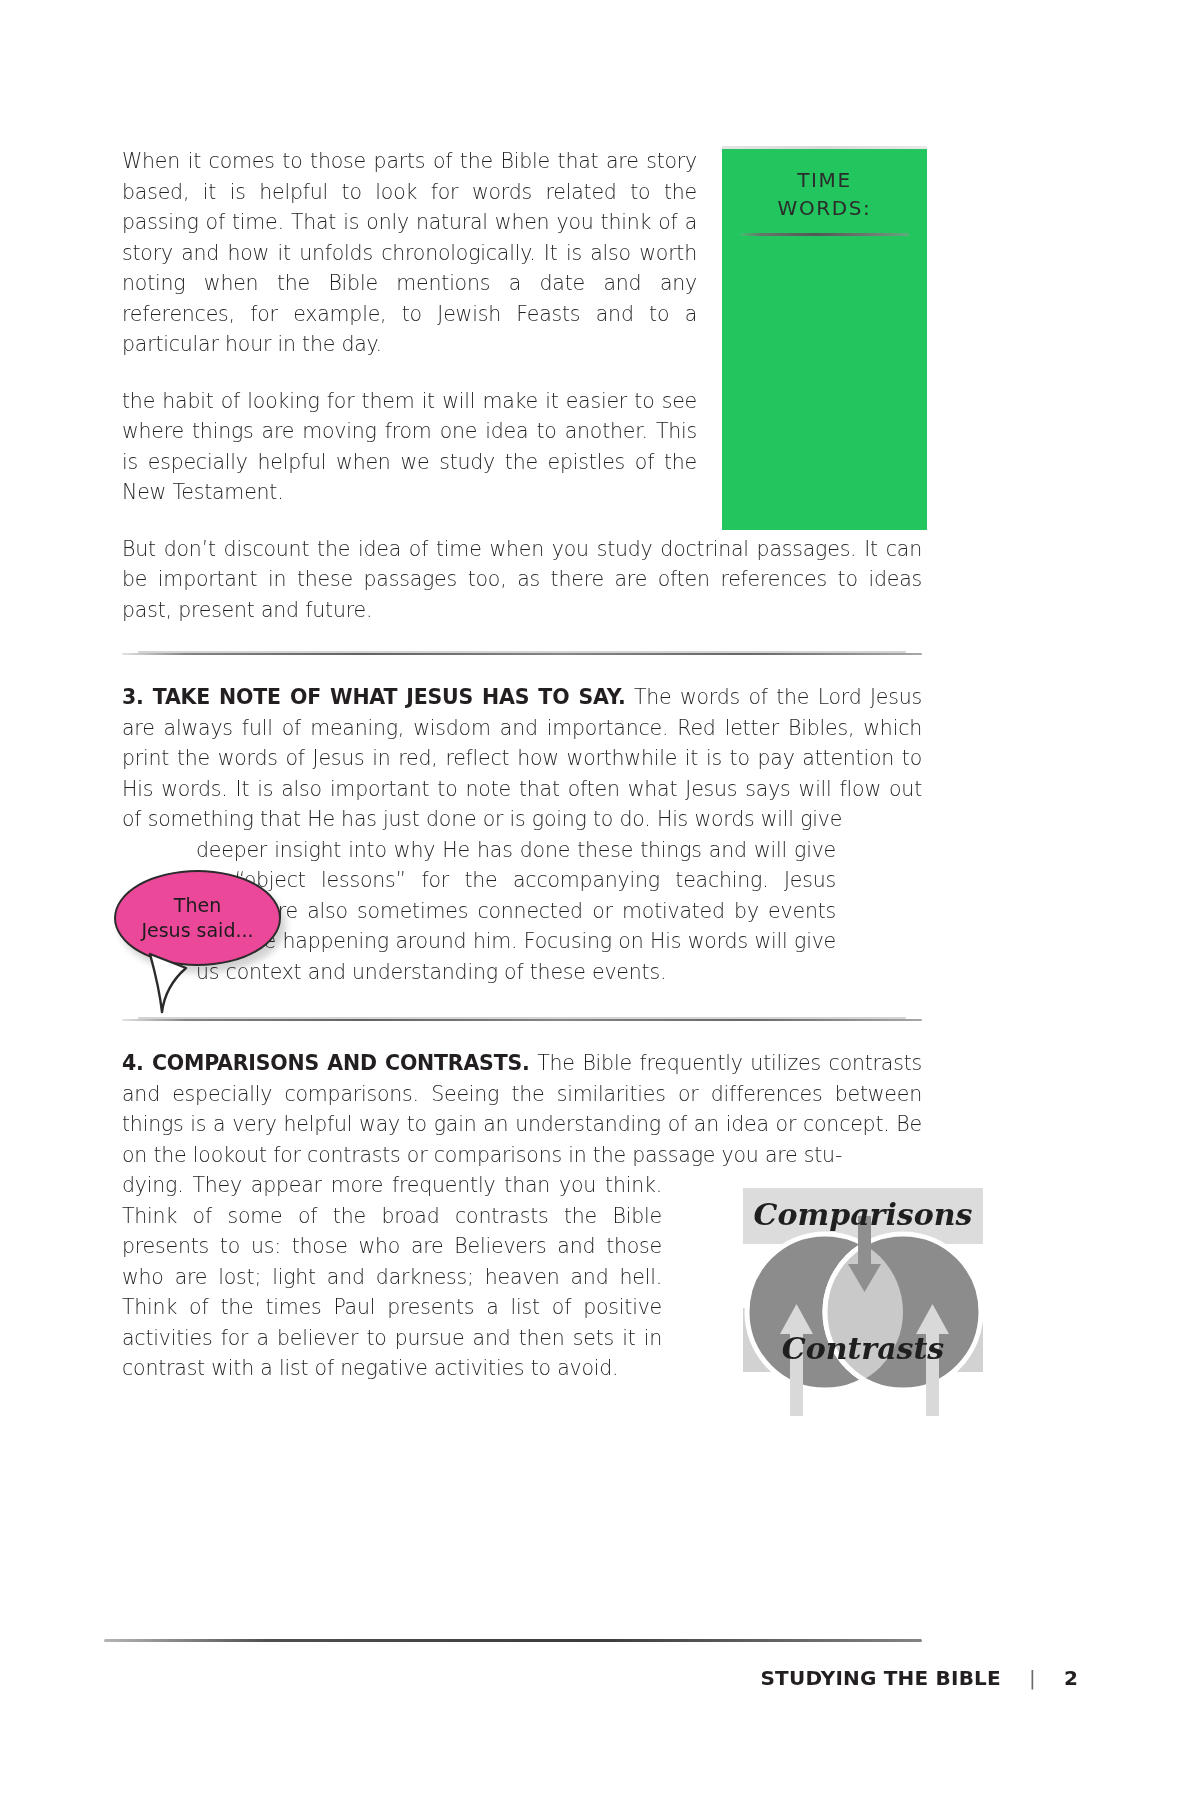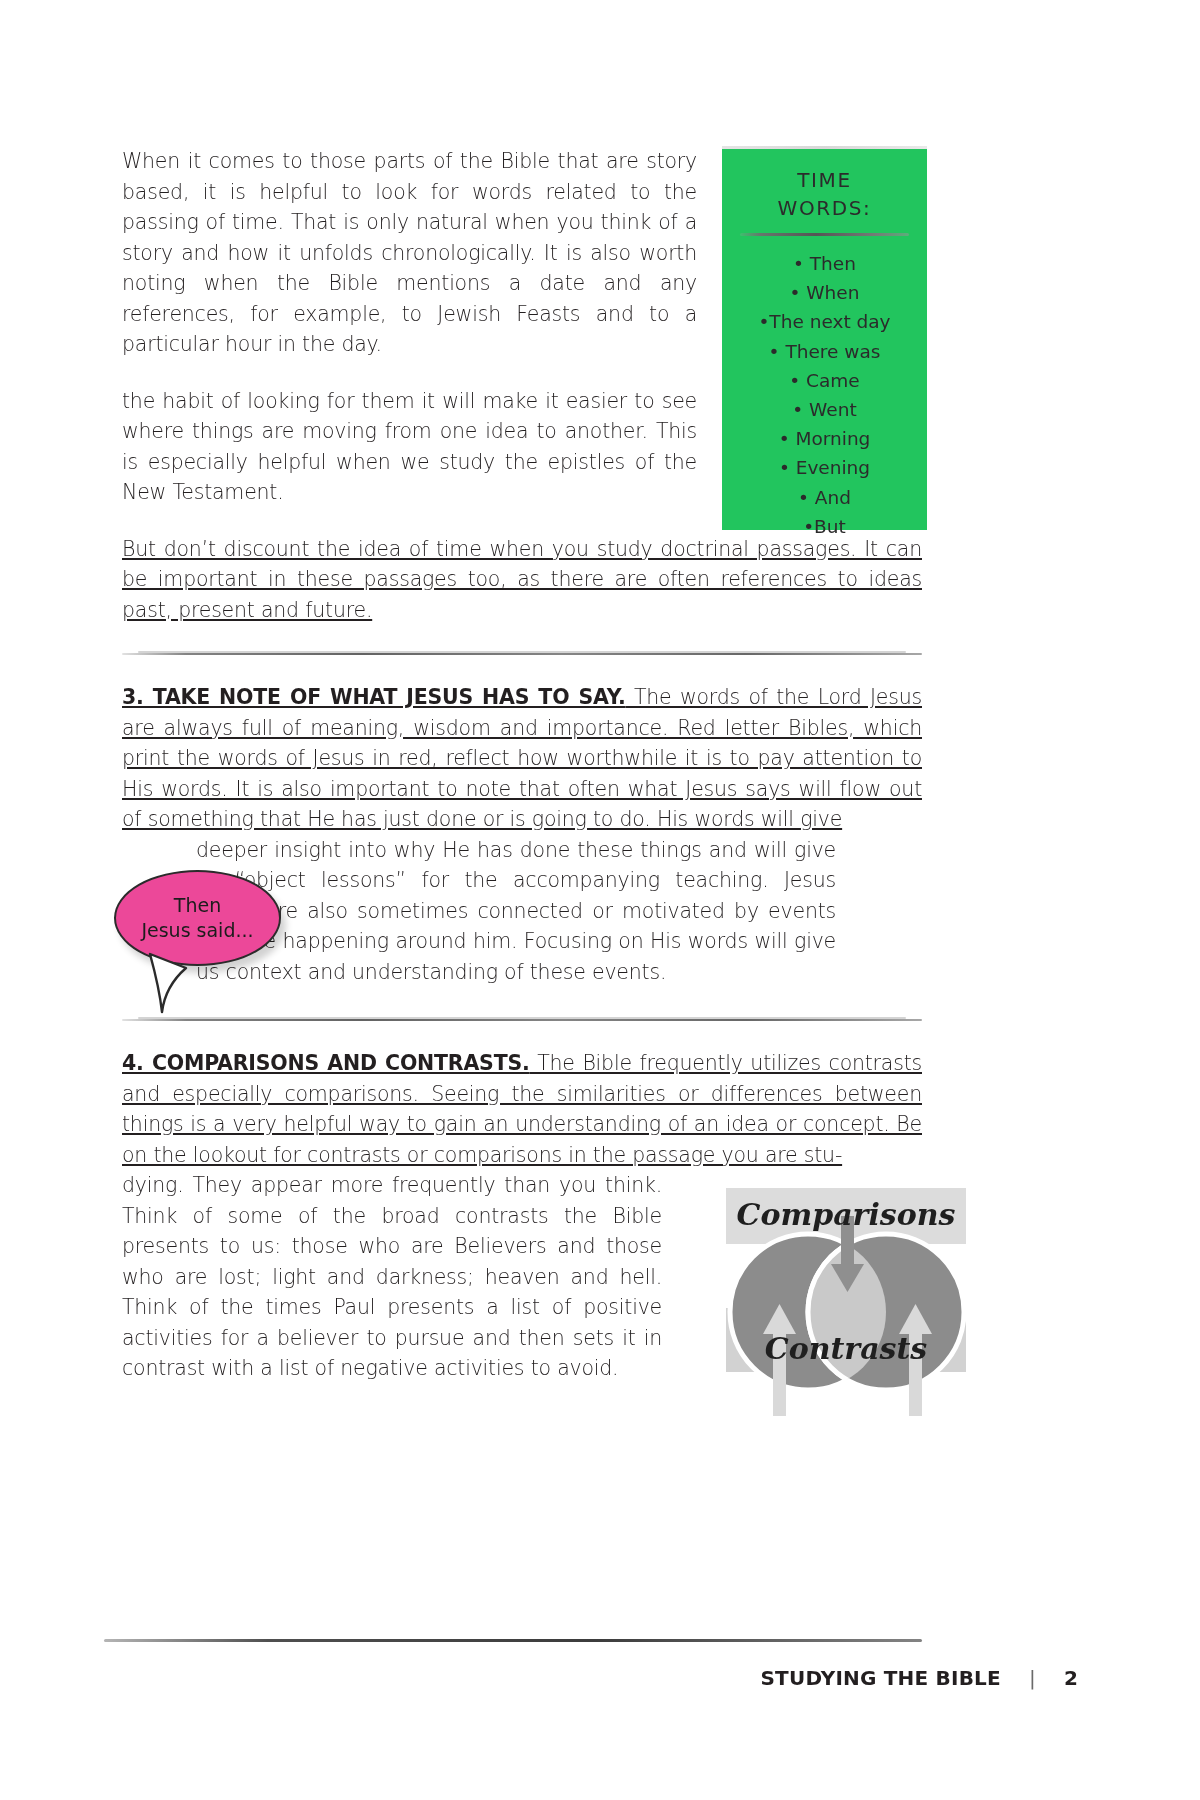--- a/index.html
+++ b/index.html
@@ -38,21 +38,21 @@
     line-height: 30.5px;
     color: #231f20;
     margin: 0 0 26px 0;
     text-align: justify;
     font-weight: 300;
     letter-spacing: -0.2px;
   }
   p.body.last { margin-bottom: 0; }
 
   .narrow { width: 575px; }
-  .full   { width: 800px; text-decoration: underline; }
+  .full   { width: 800px; }
 
   .runhead {
     font-weight: 700;
     letter-spacing: -0.2px;
   }
 
   
   .rule {
     position: relative;
     height: 5px;
@@ -176,21 +176,21 @@
     position: absolute;
     left: 38px;
     top: 86px;
     width: 0; height: 0;
   }
   .bubble-tail svg { display:block; }
 
   
   .venn-fig {
     position: absolute;
-    left: 686px;
+    left: 703px;
     top: 1172px;
     width: 240px;
     height: 184px;
   }
   .venn-band-top {
     position: absolute;
     left: 0; top: 0;
     width: 240px; height: 56px;
     background: #dcdcdc;
   }
@@ -257,32 +257,20 @@
 <body>
 
 <div class="page">
 
   <aside class="timebox">
     <div class="timebox-title">
       <div>TIME</div>
       <div>WORDS:</div>
     </div>
     <div class="timebox-divider"></div>
-    <ul class="timelist">
-      <li>• Then</li>
-      <li>• When</li>
-      <li>•The next day</li>
-      <li>• There was</li>
-      <li>• Came</li>
-      <li>• Went</li>
-      <li>• Morning</li>
-      <li>• Evening</li>
-      <li>• And</li>
-      <li>•But</li>
-    </ul>
   </aside>
 
   <div class="content">
 
     <p class="body narrow">When it comes to those parts of the Bible that are story based, it is helpful to look for words related to the passing of time. That is only natural when you think of a story and how it unfolds chronologically. It is also worth noting when the Bible mentions a date and any references, for example, to Jewish Feasts and to a particular hour in the day.</p>
 
     <p class="body narrow">the habit of looking for them it will make it easier to see where things are moving from one idea to another. This is especially helpful when we study the epistles of the New Testament.</p>
 
     <p class="body full">But don’t discount the idea of time when you study doctrinal passages. It can be important in these passages too, as there are often references to ideas past, present and future.</p>
 

